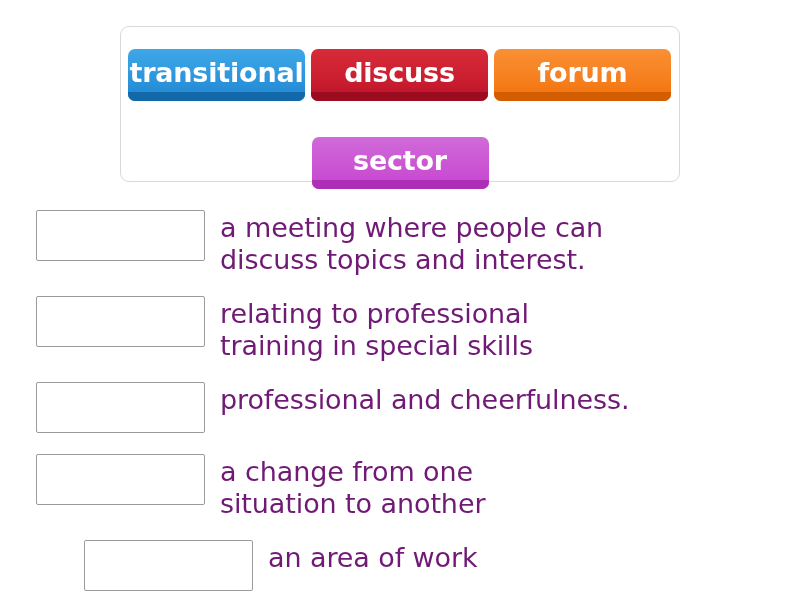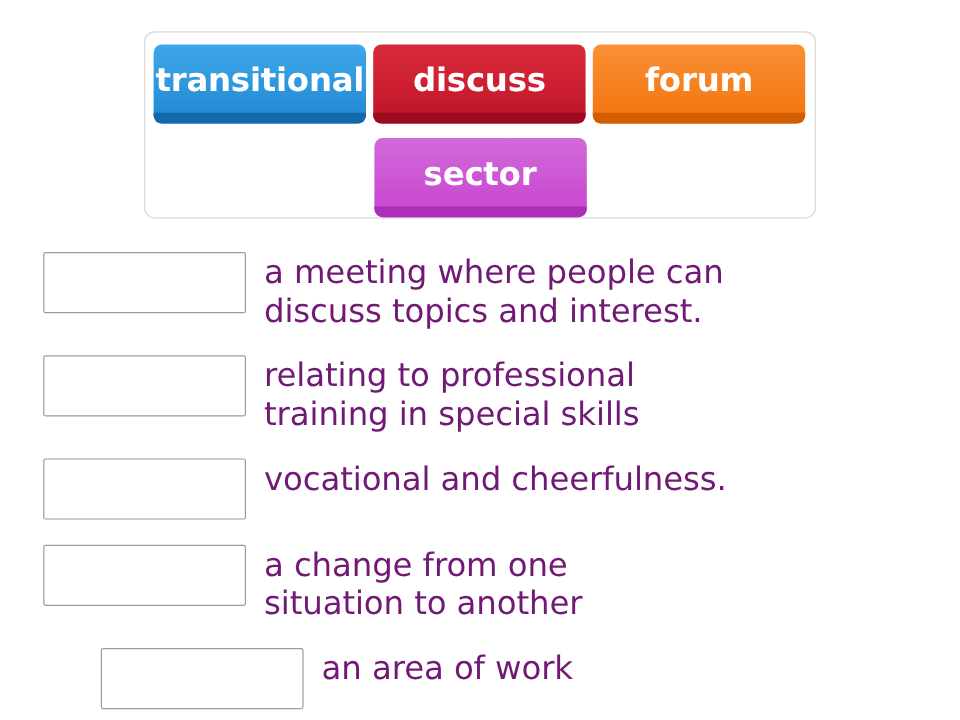--- a/index.html
+++ b/index.html
@@ -39,22 +39,22 @@
     padding-left: 4px;
   }
   .tile-row.row-2 {
     padding-top: 4px;
     justify-content: center;
   }
 
   .word-tile {
     position: relative;
     width: 177px;
-    height: 66px;
-    margin: 4px 3px;
+    height: 52px;
+    margin: 16px 3px;
     box-sizing: border-box;
     border-radius: 7px;
     display: flex;
     align-items: center;
     justify-content: center;
     cursor: move;
     user-select: none;
   }
   .word-tile .tile-label {
     position: relative;
@@ -162,21 +162,21 @@
   </div>
 
   <div class="definition-row">
     <div class="drop-box"></div>
     <div class="definition-text">relating to professional
 training in special skills</div>
   </div>
 
   <div class="definition-row">
     <div class="drop-box"></div>
-    <div class="definition-text">vocational and cheerfulness.</div>
+    <div class="definition-text">professional and cheerfulness.</div>
   </div>
 
   <div class="definition-row">
     <div class="drop-box"></div>
     <div class="definition-text">a change from one
 situation to another</div>
   </div>
 
   <div class="definition-row">
     <div class="drop-box"></div>

